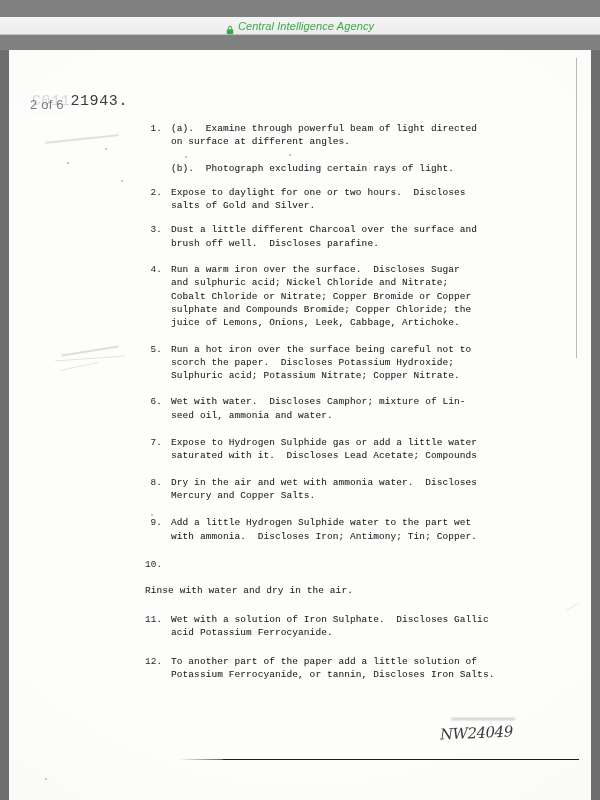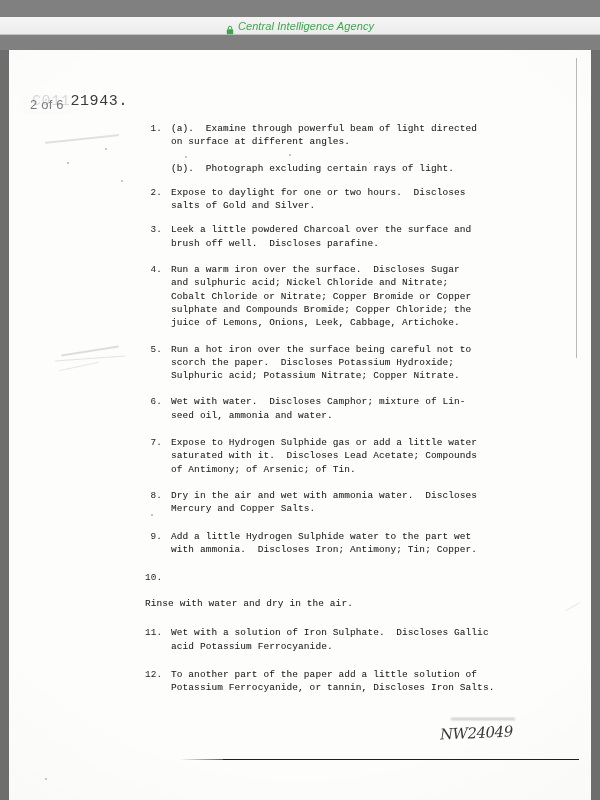--- a/index.html
+++ b/index.html
@@ -341,21 +341,21 @@
           <div class="item-num">2.</div>
           <div class="item-body">
             <div class="item-line">Expose to daylight for one or two hours.  Discloses</div>
             <div class="item-line">salts of Gold and Silver.</div>
           </div>
         </div>
 
         <div class="item" style="margin-bottom:13px;">
           <div class="item-num">3.</div>
           <div class="item-body">
-            <div class="item-line">Leek a little powdered Charcoal over the surface and</div>
+            <div class="item-line">Dust a little different Charcoal over the surface and</div>
             <div class="item-line">brush off well.  Discloses parafine.</div>
           </div>
         </div>
 
         <div class="item" style="margin-bottom:13px;">
           <div class="item-num">4.</div>
           <div class="item-body">
             <div class="item-line">Run a warm iron over the surface.  Discloses Sugar</div>
             <div class="item-line">and sulphuric acid; Nickel Chloride and Nitrate;</div>
             <div class="item-line">Cobalt Chloride or Nitrate; Copper Bromide or Copper</div>
@@ -379,21 +379,20 @@
             <div class="item-line">Wet with water.  Discloses Camphor; mixture of Lin-</div>
             <div class="item-line">seed oil, ammonia and water.</div>
           </div>
         </div>
 
         <div class="item" style="margin-bottom:13px;">
           <div class="item-num">7.</div>
           <div class="item-body">
             <div class="item-line">Expose to Hydrogen Sulphide gas or add a little water</div>
             <div class="item-line">saturated with it.  Discloses Lead Acetate; Compounds</div>
-            <div class="item-line">of Antimony; of Arsenic; of Tin.</div>
           </div>
         </div>
 
         <div class="item" style="margin-bottom:14px;">
           <div class="item-num">8.</div>
           <div class="item-body">
             <div class="item-line">Dry in the air and wet with ammonia water.  Discloses</div>
             <div class="item-line">Mercury and Copper Salts.</div>
           </div>
         </div>

